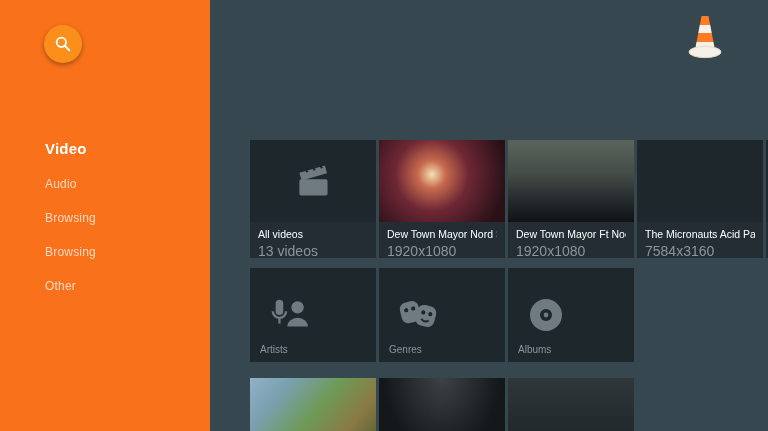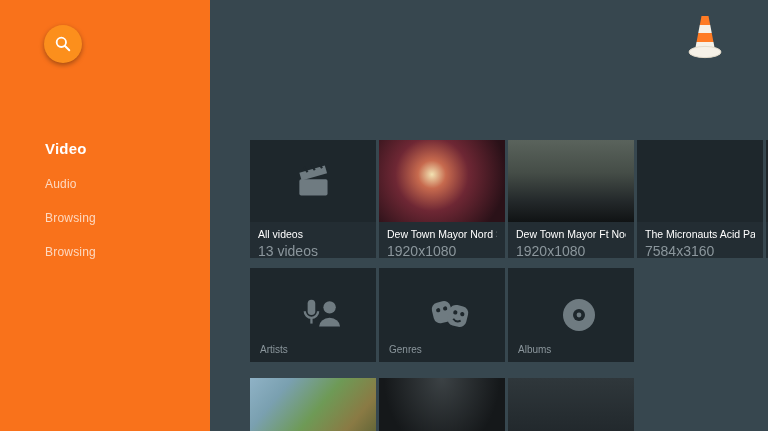--- a/index.html
+++ b/index.html
@@ -60,21 +60,21 @@
     background:
       radial-gradient(circle at 76% 58%, rgba(60,68,72,0.9) 0%, rgba(60,68,72,0) 40%),
       linear-gradient(100deg, #BCC0C1 0%, #9FA7A9 40%, #79828
 5 75%, #5A6265 100%);
   }
   .art-dark { background:#20262A; }
 
   
   .tile {
     position:relative; width:126px; height:94px; background:#1E272C;
-    flex:none; cursor:pointer; display:flex; align-items:center; justify-content:center;padding-left:16px;
+    flex:none; cursor:pointer; display:flex; align-items:center; justify-content:flex-start;padding-left:16px;
   }
   .tile-label {
     position:absolute; left:10px; bottom:7px; color:#8B969C; font-size:10px;
   }
 
   
   .art-cartoon {
     background:linear-gradient(130deg, #8FB2C6 0%, #7AA0B0 22%, #6E9A56 48%, #8A7A44 72%, #47582F 100%);
   }
   .art-night {
@@ -97,20 +97,21 @@
           <line x1="14.4" y1="14.4" x2="19.5" y2="19.5" stroke="#FFFFFF" stroke-width="2.4" stroke-linecap="round"></line>
         </svg>
       </span>
     </div>
 
     <nav class="menu">
       <div class="menu-item active">Video</div>
       <div class="menu-item">Audio</div>
       <div class="menu-item">Browsing</div>
       <div class="menu-item">Browsing</div>
+      <div class="menu-item">Other</div>
     </nav>
   </aside>
 
   <main class="content">
 
     <div class="logo">
       <svg width="34" height="47" viewBox="0 0 34 47">
         <defs>
           <clipPath id="coneClip">
               <path d="M13.5 4 L20.5 4 L27 38 L7 38 Z"></path>

